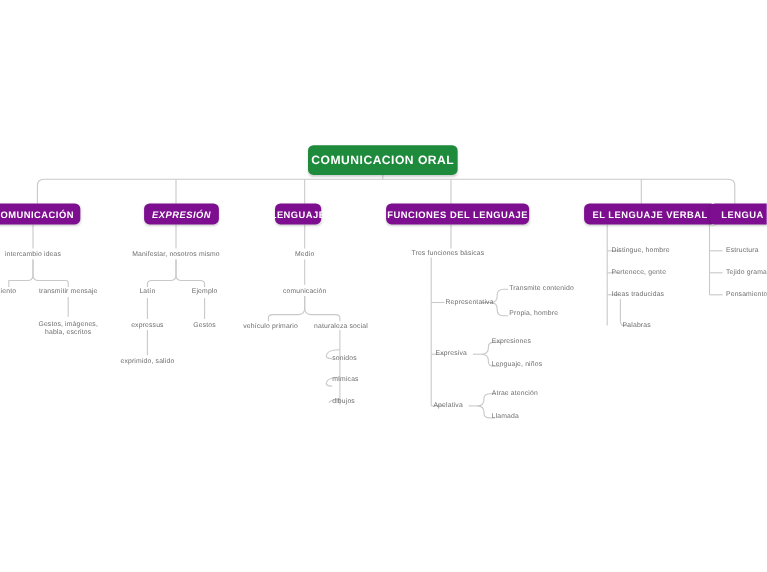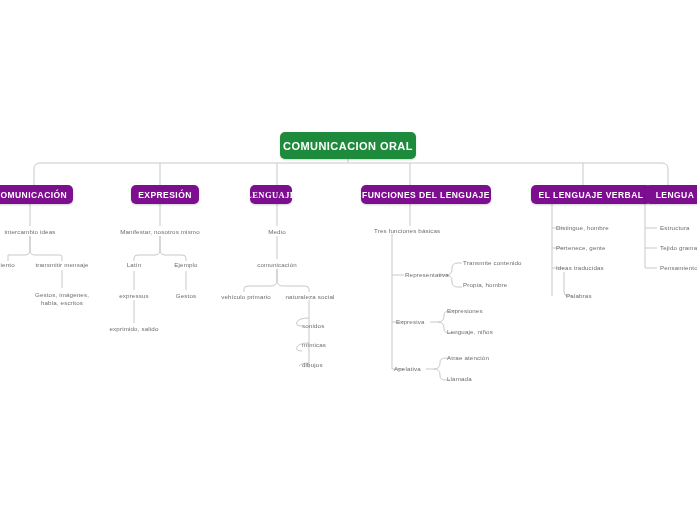--- a/index.html
+++ b/index.html
@@ -102,29 +102,29 @@
   </svg>
 
   <div class="node root" style="left:280px;top:132px;width:136px;">
     <span>COMUNICACION ORAL</span>
   </div>
 
   <div class="node main" style="left:-12px;top:185px;width:85px;">
     <span>COMUNICACIÓN</span>
   </div>
 
-  <div class="node main" style="left:131px;top:185px;width:68px;">
+  <div class="node main" style="left:131px;top:185px;width:68px;font-style:italic;">
     <span>EXPRESIÓN</span>
   </div>
 
-  <div class="node main" style="left:250px;top:185px;width:42px;font-family:Liberation Serif, serif;">
+  <div class="node main" style="left:250px;top:185px;width:42px;">
     <span>LENGUAJE</span>
   </div>
 
-  <div class="node main" style="left:351px;top:185px;width:130px;margin-left:10px;">
+  <div class="node main" style="left:351px;top:185px;width:130px;">
     <span>FUNCIONES DEL LENGUAJE</span>
   </div>
 
   <div class="node main" style="left:531px;top:185px;width:120px;">
     <span>EL LENGUAJE VERBAL</span>
   </div>
 
   <div class="node main" style="left:645px;top:185px;width:60px;">
     <span>LENGUA</span>
   </div>

